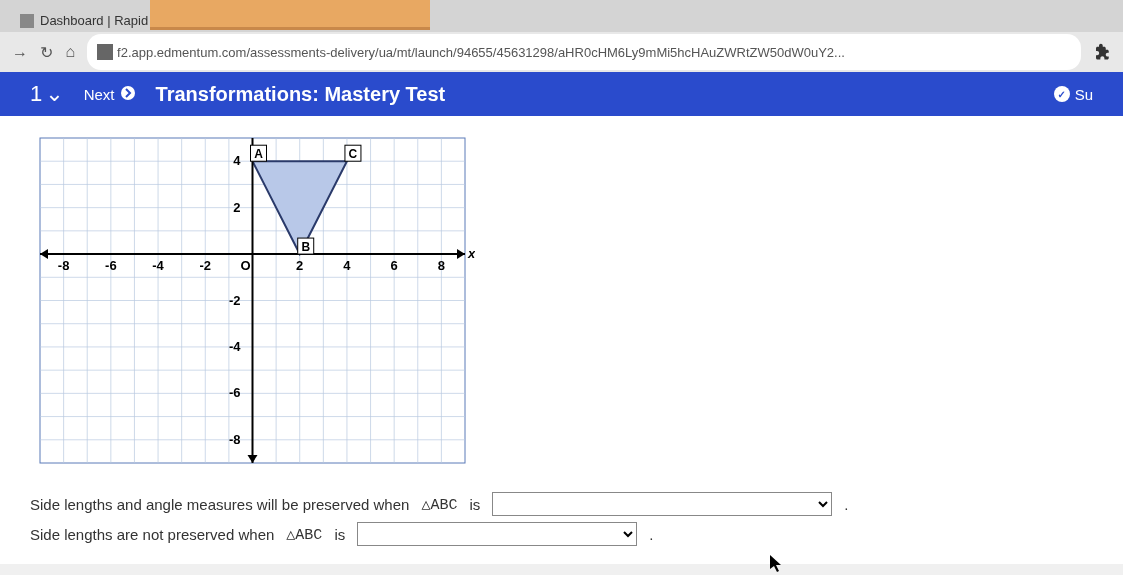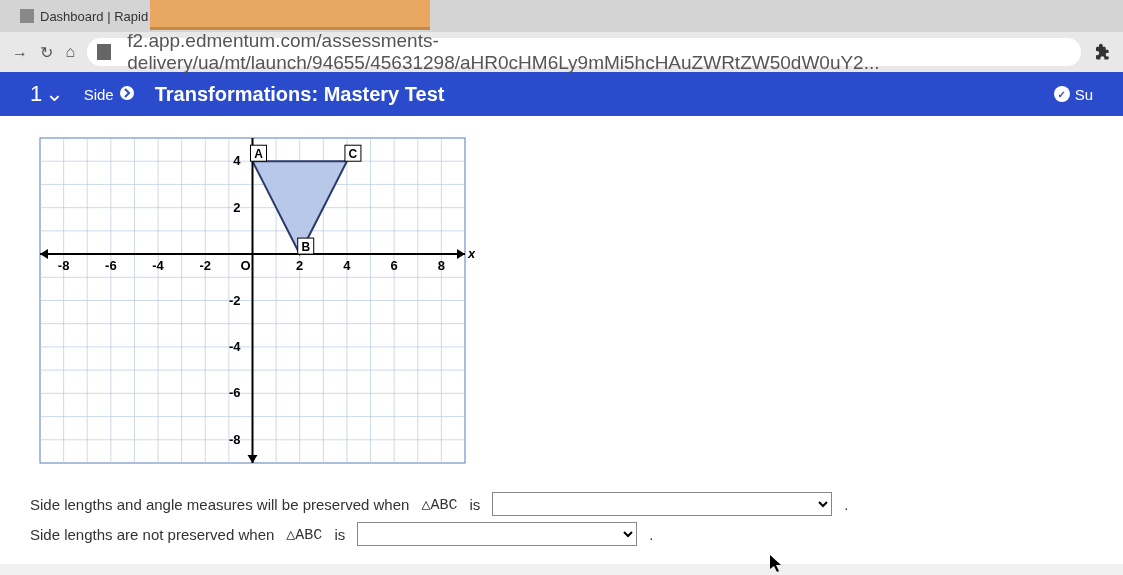--- a/index.html
+++ b/index.html
@@ -1,25 +1,25 @@
 <!DOCTYPE html>
 <html><head>
   <meta charset="utf-8">
   <style>
     * { margin: 0; padding: 0; box-sizing: border-box; }
     body { font-family: Arial, sans-serif; overflow: hidden; width: 1123px; height: 575px; background: #f0f0f0; }
     
-    .tab-bar { height: 32px; background: #d4d4d4; display: flex; align-items: center; padding: 16px 8px; }
+    .tab-bar { height: 32px; background: #d4d4d4; display: flex; align-items: flex-end; padding: 0 8px; }
     .tab-item { display: flex; align-items: center; gap: 6px; padding: 4px 12px; font-size: 13px; color: #333; }
     .tab-favicon { width: 14px; height: 14px; background: #888; }
     .sticky-note { position: absolute; top: 0; left: 150px; width: 280px; height: 30px; background: #e8a862; border-bottom: 3px solid #c8884a; z-index: 10; }
     
     .url-bar { height: 40px; background: #e8e8e8; display: flex; align-items: center; padding: 0 12px; gap: 12px; }
     .nav-icon { color: #555; font-size: 16px; cursor: pointer; }
-    .url-field { flex: 1; height: 28px; background: #fff; border-radius: 14px; display: flex; align-items: center; padding: 0 10px; gap: 16px; font-size: 19px; color: #555; }
+    .url-field { flex: 1; height: 36px; background: #fff; border-radius: 14px; display: flex; align-items: center; padding: 0 10px; gap: 4px; font-size: 13px; color: #555; }
     .site-icon { width: 16px; height: 16px; background: #666; display: inline-block; }
     .ext-icon { width: 18px; height: 18px; color: #333; }
     
     .app-header { height: 44px; background: #2a4bcc; display: flex; align-items: center; padding: 0 30px; gap: 20px; color: #fff; }
     .question-num { font-size: 22px; cursor: pointer; display: flex; align-items: center; gap: 3px; }
     .next-btn { font-size: 15px; cursor: pointer; display: flex; align-items: center; gap: 5px; }
     .page-title { font-size: 20px; font-weight: 700; }
     .submit-btn { margin-left: auto; color: #fff; font-size: 15px; display: flex; align-items: center; gap: 5px; cursor: pointer; }
     .check-circle { display: inline-flex; width: 16px; height: 16px; border-radius: 50%; background: #fff; color: #2a4bcc; align-items: center; justify-content: center; font-size: 10px; font-weight: bold; }
     
@@ -61,21 +61,21 @@
       </svg>
   </span>
 </div>
 
 <div class="app-header">
   <div class="question-num">
     <span>1</span>
     <span>⌄</span>
   </div>
   <div class="next-btn">
-    <span>Side</span>
+    <span>Next</span>
     <span>
       <svg width="16" height="16" viewBox="0 0 16 16">
           <circle cx="8" cy="8" r="7" fill="#fff"></circle>
           <path d="M6 4l4 4-4 4" stroke="#2a4bcc" stroke-width="2" fill="none"></path>
         </svg>
     </span>
   </div>
   <div class="page-title">Transformations: Mastery Test</div>
   <div class="submit-btn">
     <span class="check-circle">✓</span>

